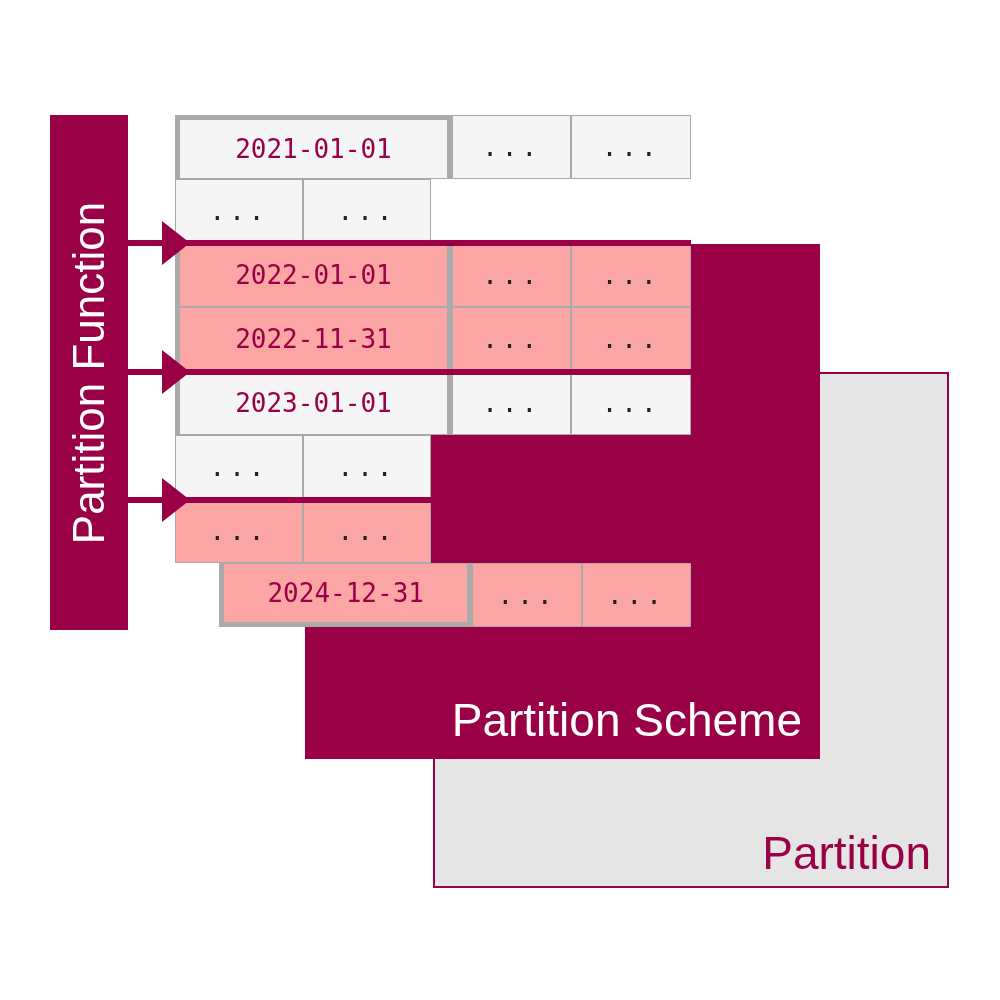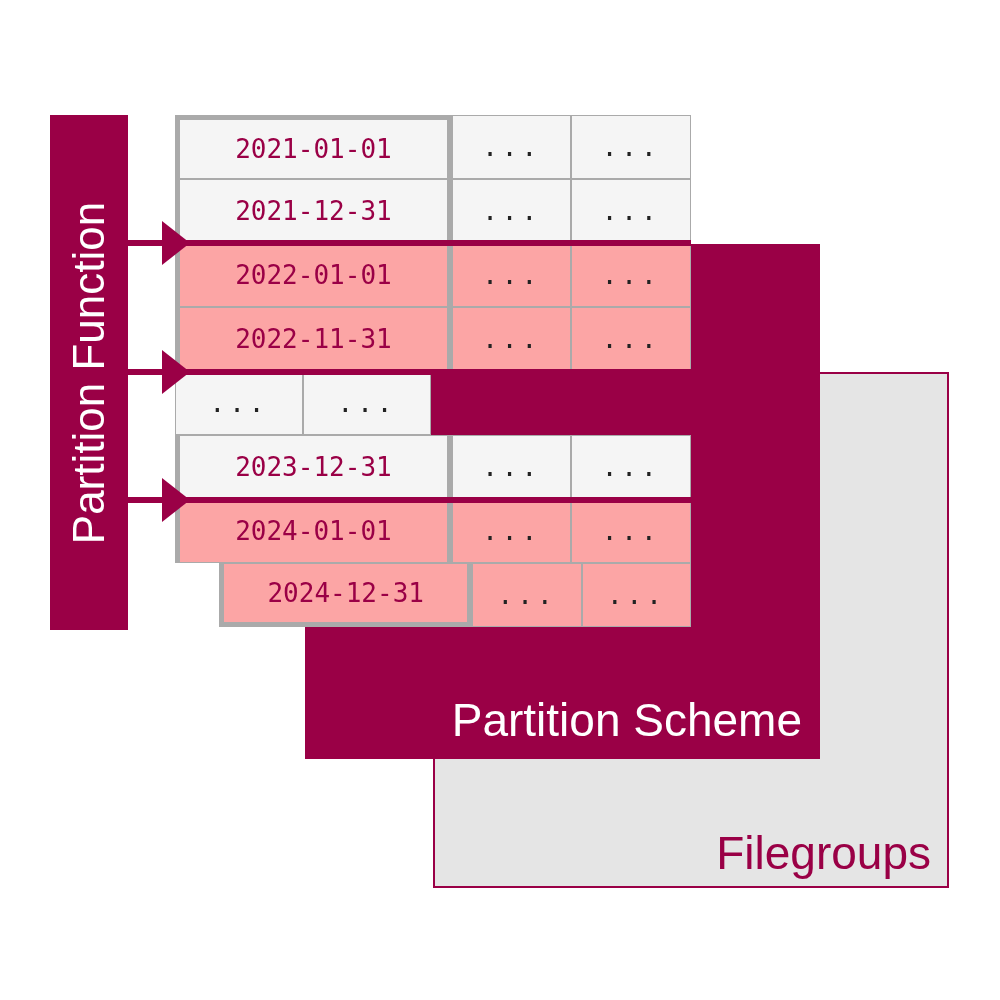--- a/index.html
+++ b/index.html
@@ -20,63 +20,61 @@
   .row.dark .cell { background:#fca5a5; }
   .row.first .cell.key { border-top:5px solid #aaaaaa; }
   .row.last .cell.key { border-bottom:5px solid #aaaaaa;margin-left:44px; }
   .boundary { position:absolute; left:128px; height:6px; width:563px; background:#9a0046; }
   .arrowhead { position:absolute; left:162px; width:0; height:0; border-top:22px solid transparent; border-bottom:22px solid transparent; border-left:28px solid #9a0046; }
 </style>
 </head>
 <body>
 
 <div class="abs filegroups">
-  <span class="filegroups-label">Filegroups</span>
+  <span class="filegroups-label">Partition</span>
 </div>
 
 <div class="abs scheme">
   <span class="scheme-label">Partition Scheme</span>
 </div>
 
 <div class="abs func">
   <span class="func-label">Partition Function</span>
 </div>
 
 <div class="abs table">
   <div class="row light first">
     <div class="cell key">2021-01-01</div>
     <div class="cell val">...</div>
     <div class="cell val">...</div>
   </div>
   <div class="row light">
-    <div class="cell key">2021-12-31</div>
     <div class="cell val">...</div>
     <div class="cell val">...</div>
   </div>
   <div class="row dark">
     <div class="cell key">2022-01-01</div>
     <div class="cell val">...</div>
     <div class="cell val">...</div>
   </div>
   <div class="row dark">
     <div class="cell key">2022-11-31</div>
     <div class="cell val">...</div>
     <div class="cell val">...</div>
   </div>
   <div class="row light">
+    <div class="cell key">2023-01-01</div>
     <div class="cell val">...</div>
     <div class="cell val">...</div>
   </div>
   <div class="row light">
-    <div class="cell key">2023-12-31</div>
     <div class="cell val">...</div>
     <div class="cell val">...</div>
   </div>
   <div class="row dark">
-    <div class="cell key">2024-01-01</div>
     <div class="cell val">...</div>
     <div class="cell val">...</div>
   </div>
   <div class="row dark last">
     <div class="cell key">2024-12-31</div>
     <div class="cell val">...</div>
     <div class="cell val">...</div>
   </div>
 </div>
 

